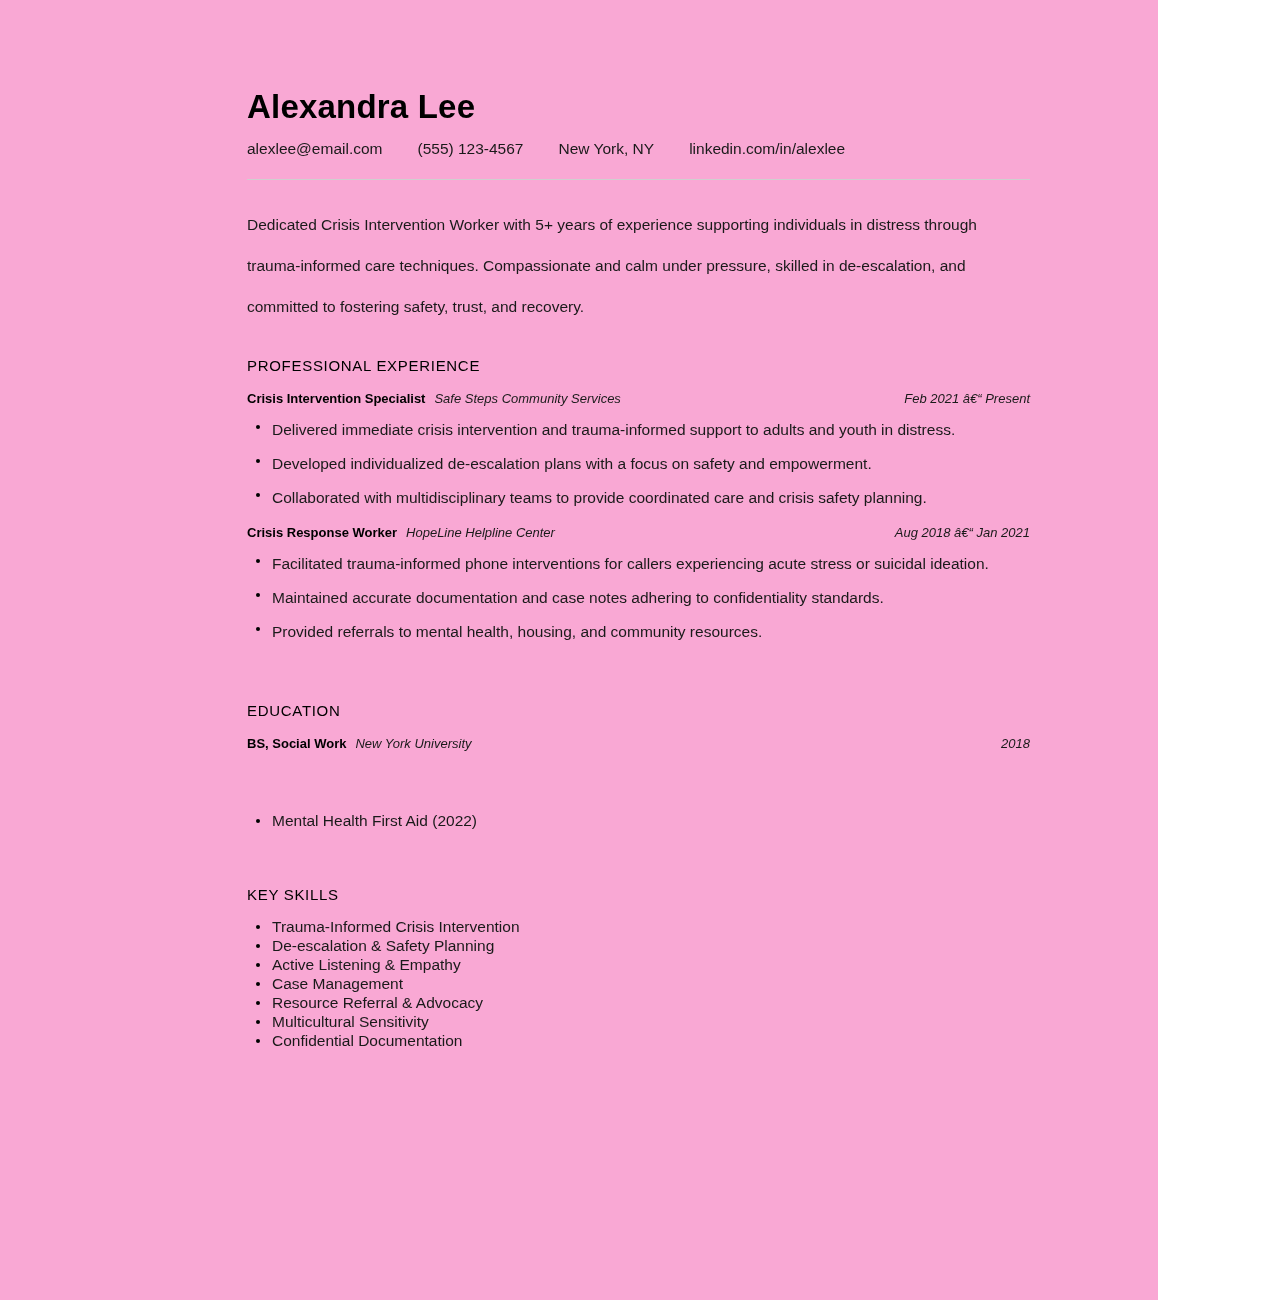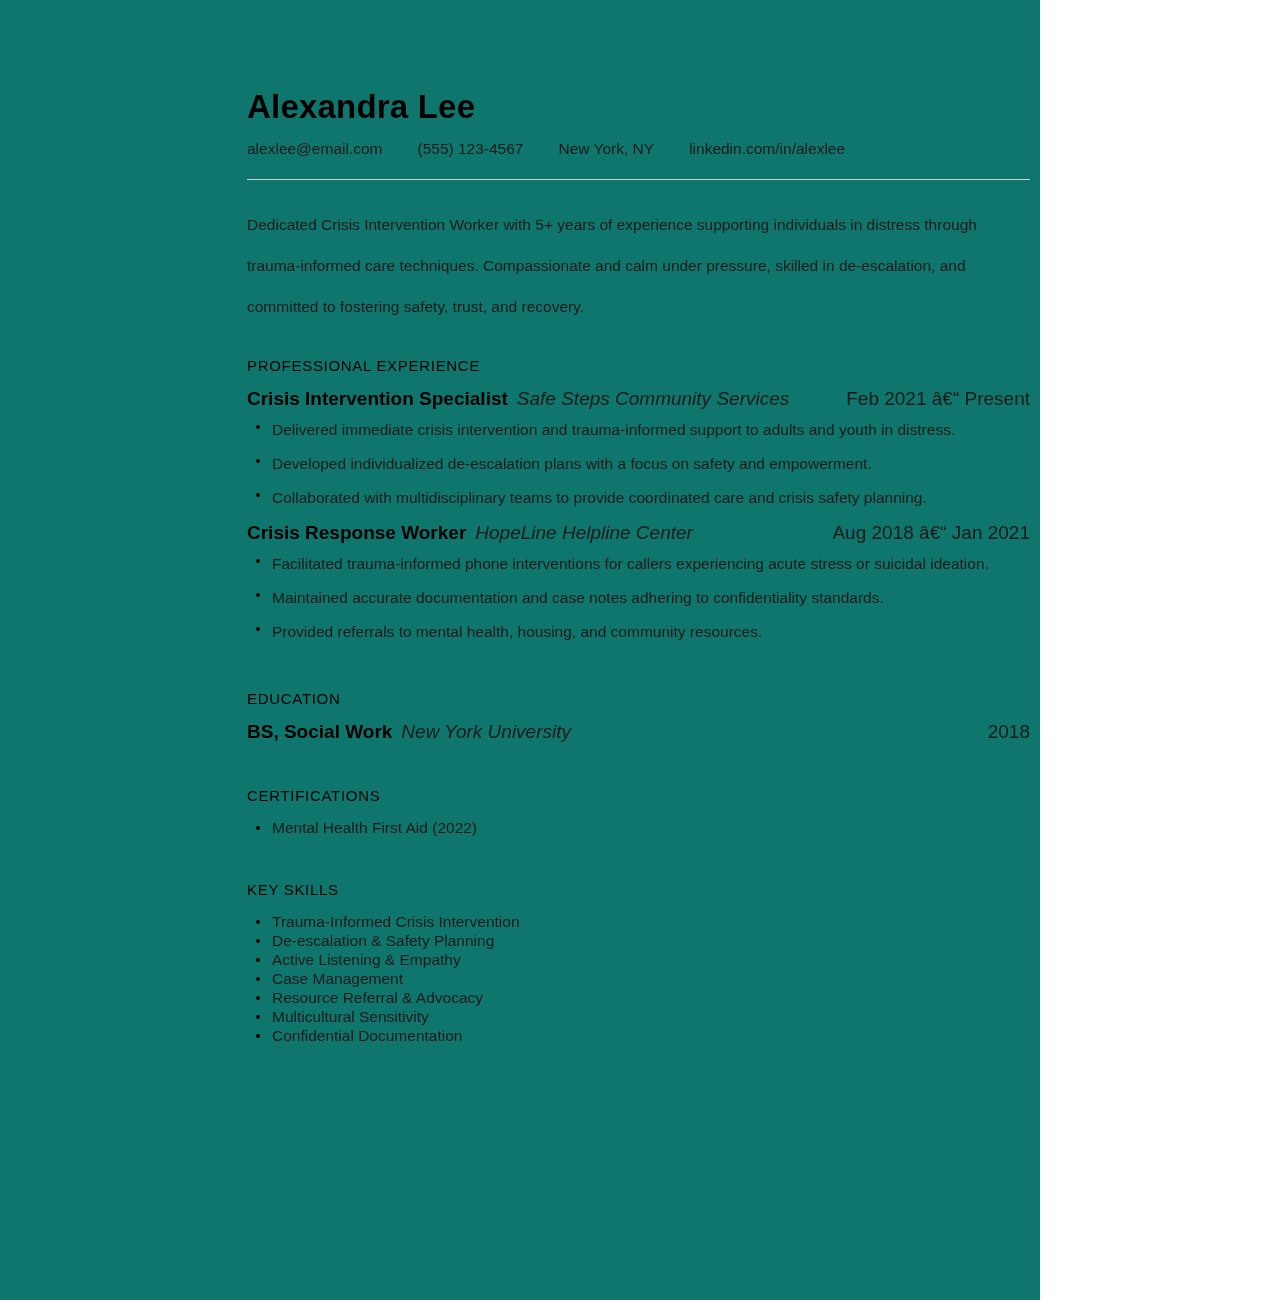--- a/index.html
+++ b/index.html
@@ -9,23 +9,23 @@
   }
   body {
     width: 1278px;
     height: 1300px;
     font-family: "Liberation Sans", sans-serif;
     color: #000000;
     -webkit-font-smoothing: antialiased;
   }
   .page {
     position: relative;
-    width: 1040px;
+    width: 1158px;
     height: 1300px;
-    background: #0f766e;
+    background: #f9a8d4;
     box-sizing: border-box;
   }
   .resume {
     position: absolute;
     left: 247px;
     top: 88px;
     width: 783px;
   }
 
   
@@ -72,49 +72,50 @@
     margin-top: 30px;
   }
   .section-title {
     font-size: 15px;
     font-weight: normal;
     letter-spacing: 0.7px;
     margin: 0 0 14px 0;
     color: #000;
   }
   .section.tight-top {
-    margin-top: 44px;
+    margin-top: 56px;
   }
 
   
   .entry-head {
     display: flex;
     align-items: baseline;
     justify-content: space-between;
     width: 783px;
     margin: 0 0 6px 0;
-    font-size: 19px;
+    font-size: 13px;
     line-height: 22px;
   }
   .entry-left {
     white-space: nowrap;
   }
   .entry-role {
     font-weight: bold;
     color: #000;
   }
   .entry-org {
     font-style: italic;
     color: #1a1a1a;
     margin-left: 9px;
   }
   .entry-date {
     white-space: nowrap;
     color: #1a1a1a;
     text-align: center;
+    font-style: italic;
   }
 
   
   ul.bullets {
     list-style: none;
     margin: 0;
     padding: 0;
   }
   ul.bullets li {
     position: relative;
@@ -204,21 +205,20 @@
       <div class="section-title">EDUCATION</div>
       <div class="entry-head edu-head">
         <span class="entry-left">
           <span class="entry-role">BS, Social Work</span><span class="entry-org">New York University</span>
         </span>
         <span class="entry-date">2018</span>
       </div>
     </div>
 
     <div class="section tight-top">
-      <div class="section-title">CERTIFICATIONS</div>
       <ul class="bullets compact">
         <li>Mental Health First Aid (2022)</li>
       </ul>
     </div>
 
     <div class="section tight-top">
       <div class="section-title">KEY SKILLS</div>
       <ul class="bullets compact">
         <li>Trauma-Informed Crisis Intervention</li>
         <li>De-escalation &amp; Safety Planning</li>

